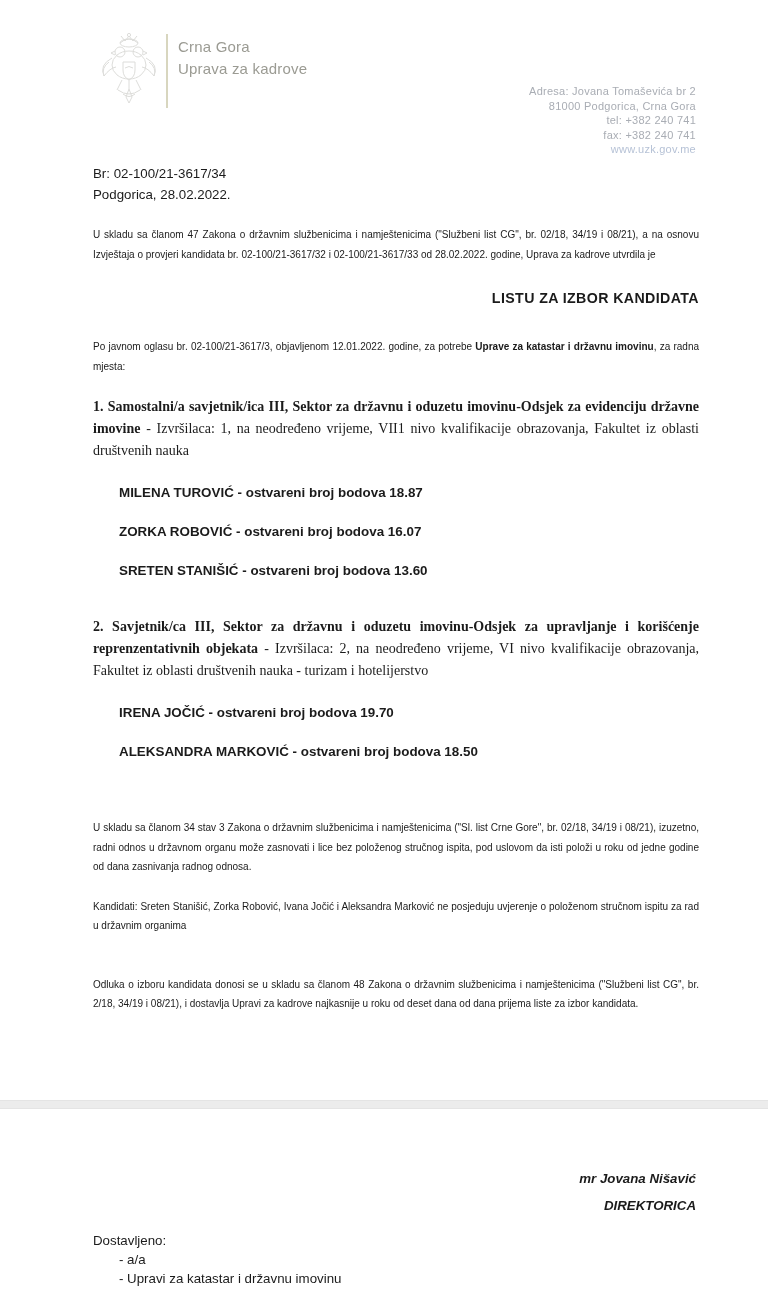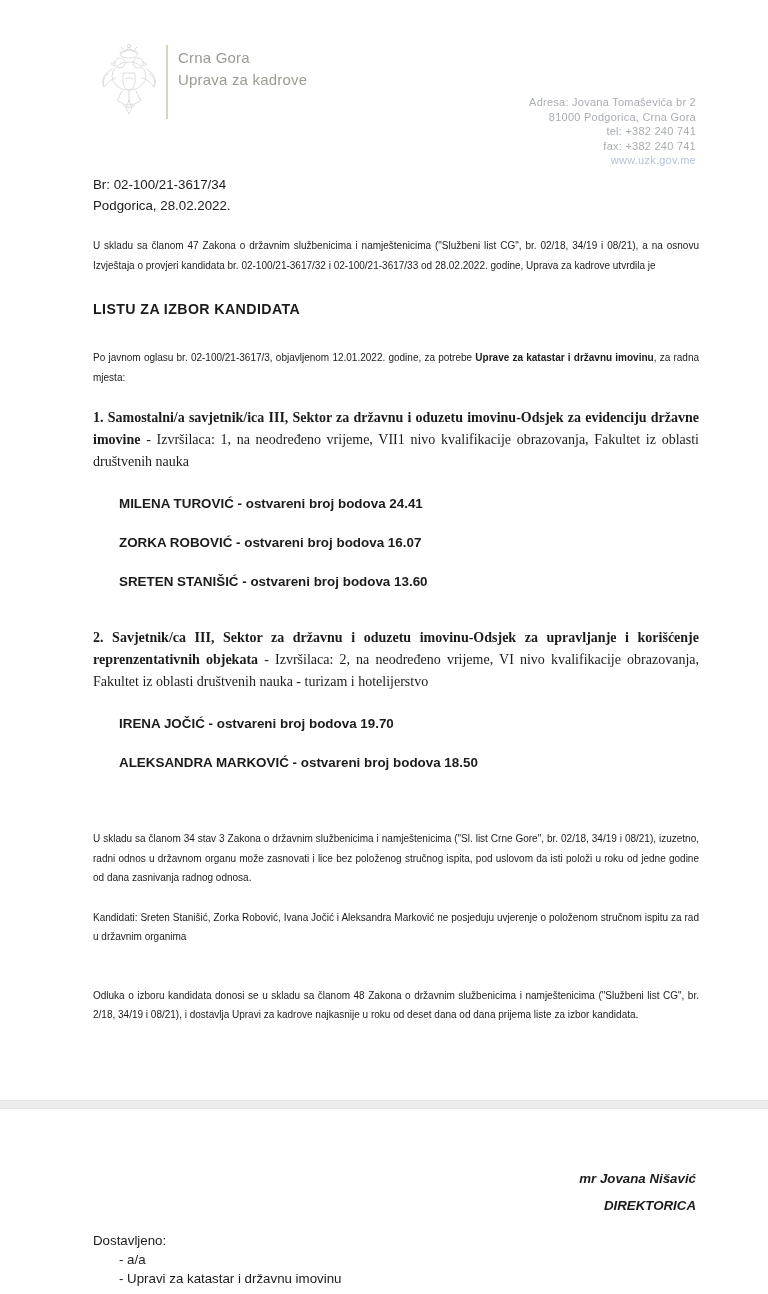--- a/index.html
+++ b/index.html
@@ -31,21 +31,20 @@
   }
 
   
   .page {
     position: absolute;
     left: 0;
     top: 0;
     width: 760px;
     height: 1100px;
     background: #ffffff;
-    margin-top: 11px;
   }
 
   .page-gap {
     position: absolute;
     left: 0;
     top: 1100px;
     width: 768px;
     height: 9px;
     background: #ececec;
     border-top: 1px solid #e4e4e4;
@@ -127,21 +126,21 @@
     font-size: 13.3px;
     line-height: 21px;
   }
   .ref-block { margin-bottom: 20px; }
 
   h1.doc-title {
     margin: 25px 0 30px 0;
     font-size: 14.2px;
     line-height: 18px;
     font-weight: bold;
-    text-align: left;
+    text-align: right;
     letter-spacing: 0.4px;
   }
 
   .spacer-sm { height: 7px; }
   .spacer-md { height: 16px; }
   .spacer-lg { height: 26px; }
   .spacer-xl { height: 37px; }
 
   .job {
     margin: 0 0 13px 0;
@@ -259,21 +258,21 @@
     </p>
 
     <div class="spacer-sm"></div>
 
     <div>
       <div class="job">
         <b>1.</b>
         <b>Samostalni/a savjetnik/ica III, Sektor za državnu i oduzetu imovinu-Odsjek za evidenciju državne imovine</b><span> - Izvršilaca: 1, na neodređeno vrijeme, VII1 nivo kvalifikacije obrazovanja, Fakultet iz oblasti društvenih nauka</span>
       </div>
       <ul class="cand-list">
-        <li>MILENA TUROVIĆ - ostvareni broj bodova 24.41</li>
+        <li>MILENA TUROVIĆ - ostvareni broj bodova 18.87</li>
         <li>ZORKA ROBOVIĆ - ostvareni broj bodova 16.07</li>
         <li>SRETEN STANIŠIĆ - ostvareni broj bodova 13.60</li>
       </ul>
     </div>
 
     <div class="spacer-md"></div>
 
     <div>
       <div class="job">
         <b>2.</b>

